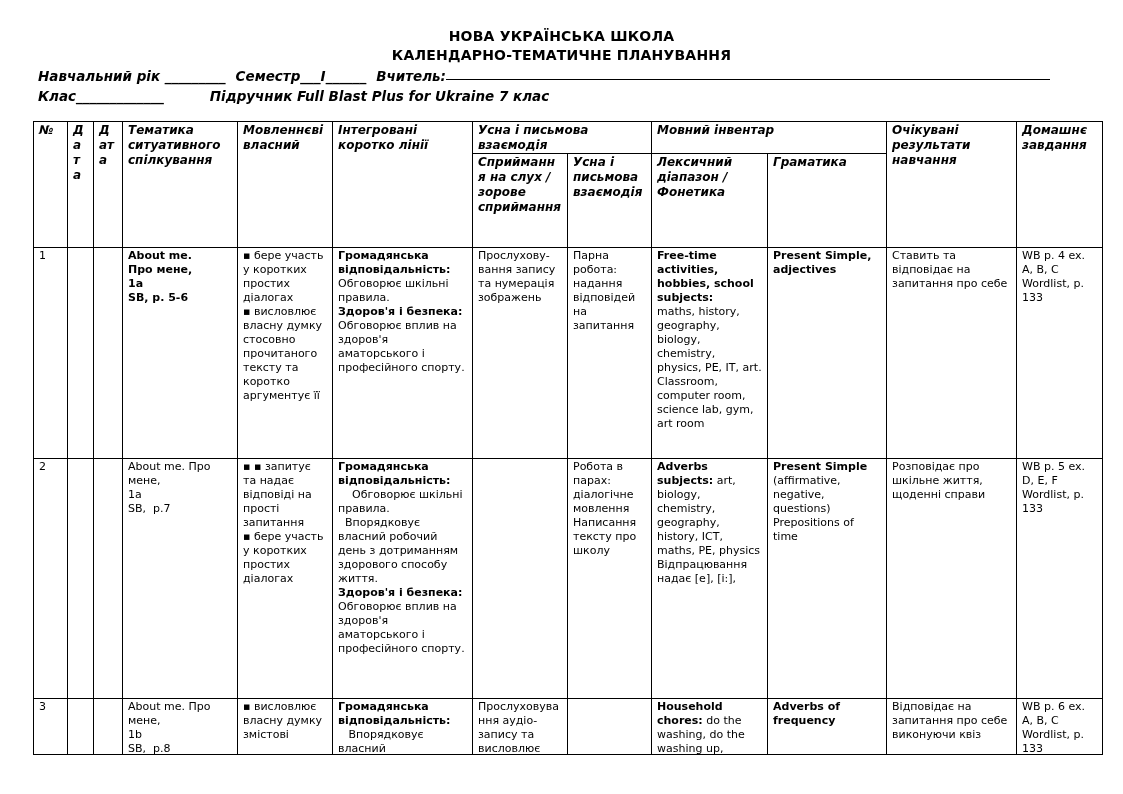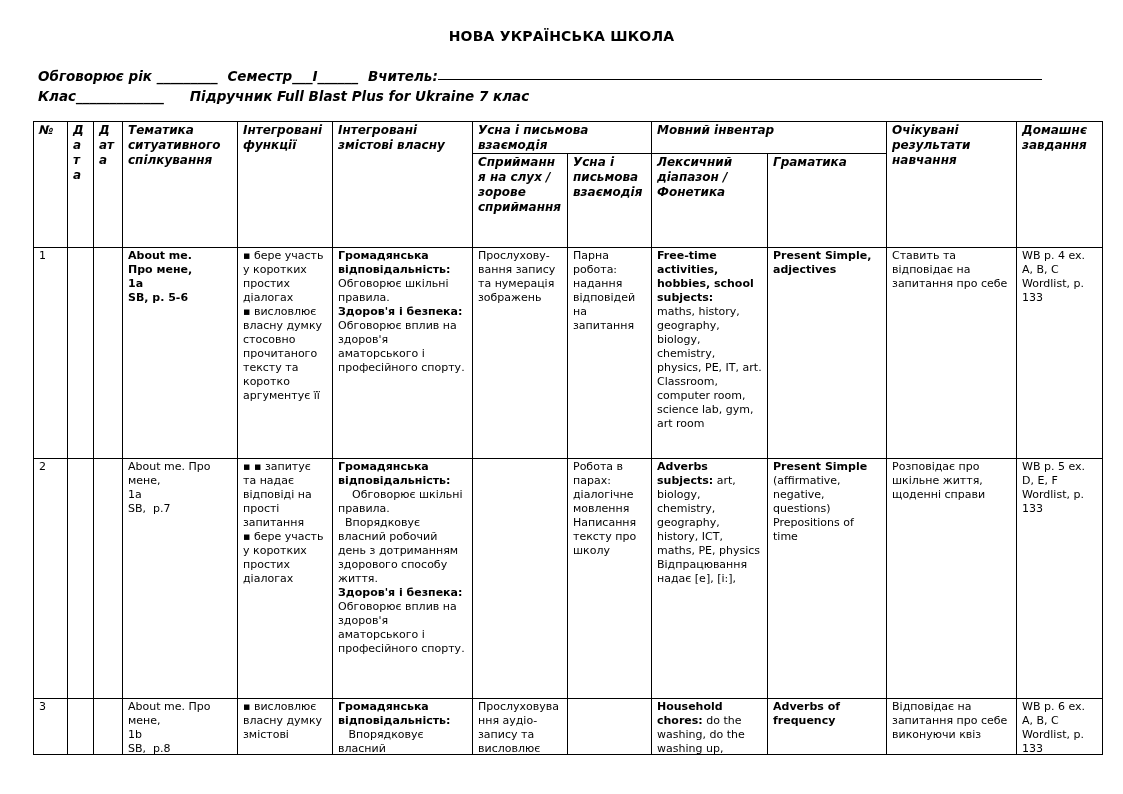--- a/index.html
+++ b/index.html
@@ -11,21 +11,21 @@
     position:absolute;top:27px;left:0;width:1123px;text-align:center;
     font-weight:bold;font-size:14px;line-height:19px;letter-spacing:.2px;
   }
   .form-line{
     position:absolute;left:38px;font-weight:bold;font-style:italic;
     font-size:13.5px;white-space:nowrap;
   }
   #fl1{top:66px;}
   #fl2{top:88px;}
   .sp10{margin-left:10px;}
-  .sp50{margin-left:26px;}
+  .sp50{margin-left:46px;}
   .blank{
     display:inline-block;width:604px;height:13px;
     border-bottom:1.6px solid #000;vertical-align:baseline;margin-bottom:1px;
   }
   table.plan{
     position:absolute;left:33px;top:121px;width:1070px;
     border-collapse:collapse;table-layout:fixed;
   }
   .plan th,.plan td{
     border:1px solid #000;vertical-align:top;
@@ -53,24 +53,25 @@
   .r3 .cw{height:54px;}
   .b{font-weight:bold;text-align:right;}
 </style>
 </head>
 <body>
 
 <div class="page">
 
   <div class="titles">
     <div>НОВА УКРАЇНСЬКА ШКОЛА</div>
+    <div>КАЛЕНДАРНО-ТЕМАТИЧНЕ ПЛАНУВАННЯ</div>
   </div>
 
   <div class="form-line" id="fl1">
-    <span>Обговорює рік _________</span><span class="sp10">Семестр___I______</span><span class="sp10">Вчитель:</span><span class="blank"></span>
+    <span>Навчальний рік _________</span><span class="sp10">Семестр___I______</span><span class="sp10">Вчитель:</span><span class="blank"></span>
   </div>
 
   <div class="form-line" id="fl2">
     <span>Клас_____________</span><span class="sp50">Підручник Full Blast Plus for Ukraine 7 клас</span>
   </div>
 
   <table class="plan">
     <colgroup>
       <col style="width:34px">
         <col style="width:26px">
@@ -85,22 +86,22 @@
         <col style="width:130px">
         <col style="width:86px">
     </colgroup>
 
     <tbody>
         <tr class="hrow1">
       <th rowspan="2">№</th>
       <th rowspan="2" class="vdate">Дата</th>
       <th rowspan="2" class="vdate">Дата</th>
       <th rowspan="2">Тематика ситуативного спілкування</th>
-      <th rowspan="2">Інтегровані функції</th>
-      <th rowspan="2">Інтегровані змістові власну</th>
+      <th rowspan="2">Мовленнєві власний</th>
+      <th rowspan="2">Інтегровані коротко лінії</th>
       <th colspan="2" class="grp">Усна і письмова взаємодія</th>
       <th colspan="2" class="grp">Мовний інвентар</th>
       <th rowspan="2">Очікувані результати навчання</th>
       <th rowspan="2">Домашнє завдання</th>
     </tr>
     <tr class="hrow2">
       <th>Сприймання на слух / зорове сприймання</th>
       <th>Усна і письмова взаємодія</th>
       <th>Лексичний діапазон / Фонетика</th>
       <th class="gram-pad">Граматика</th>

